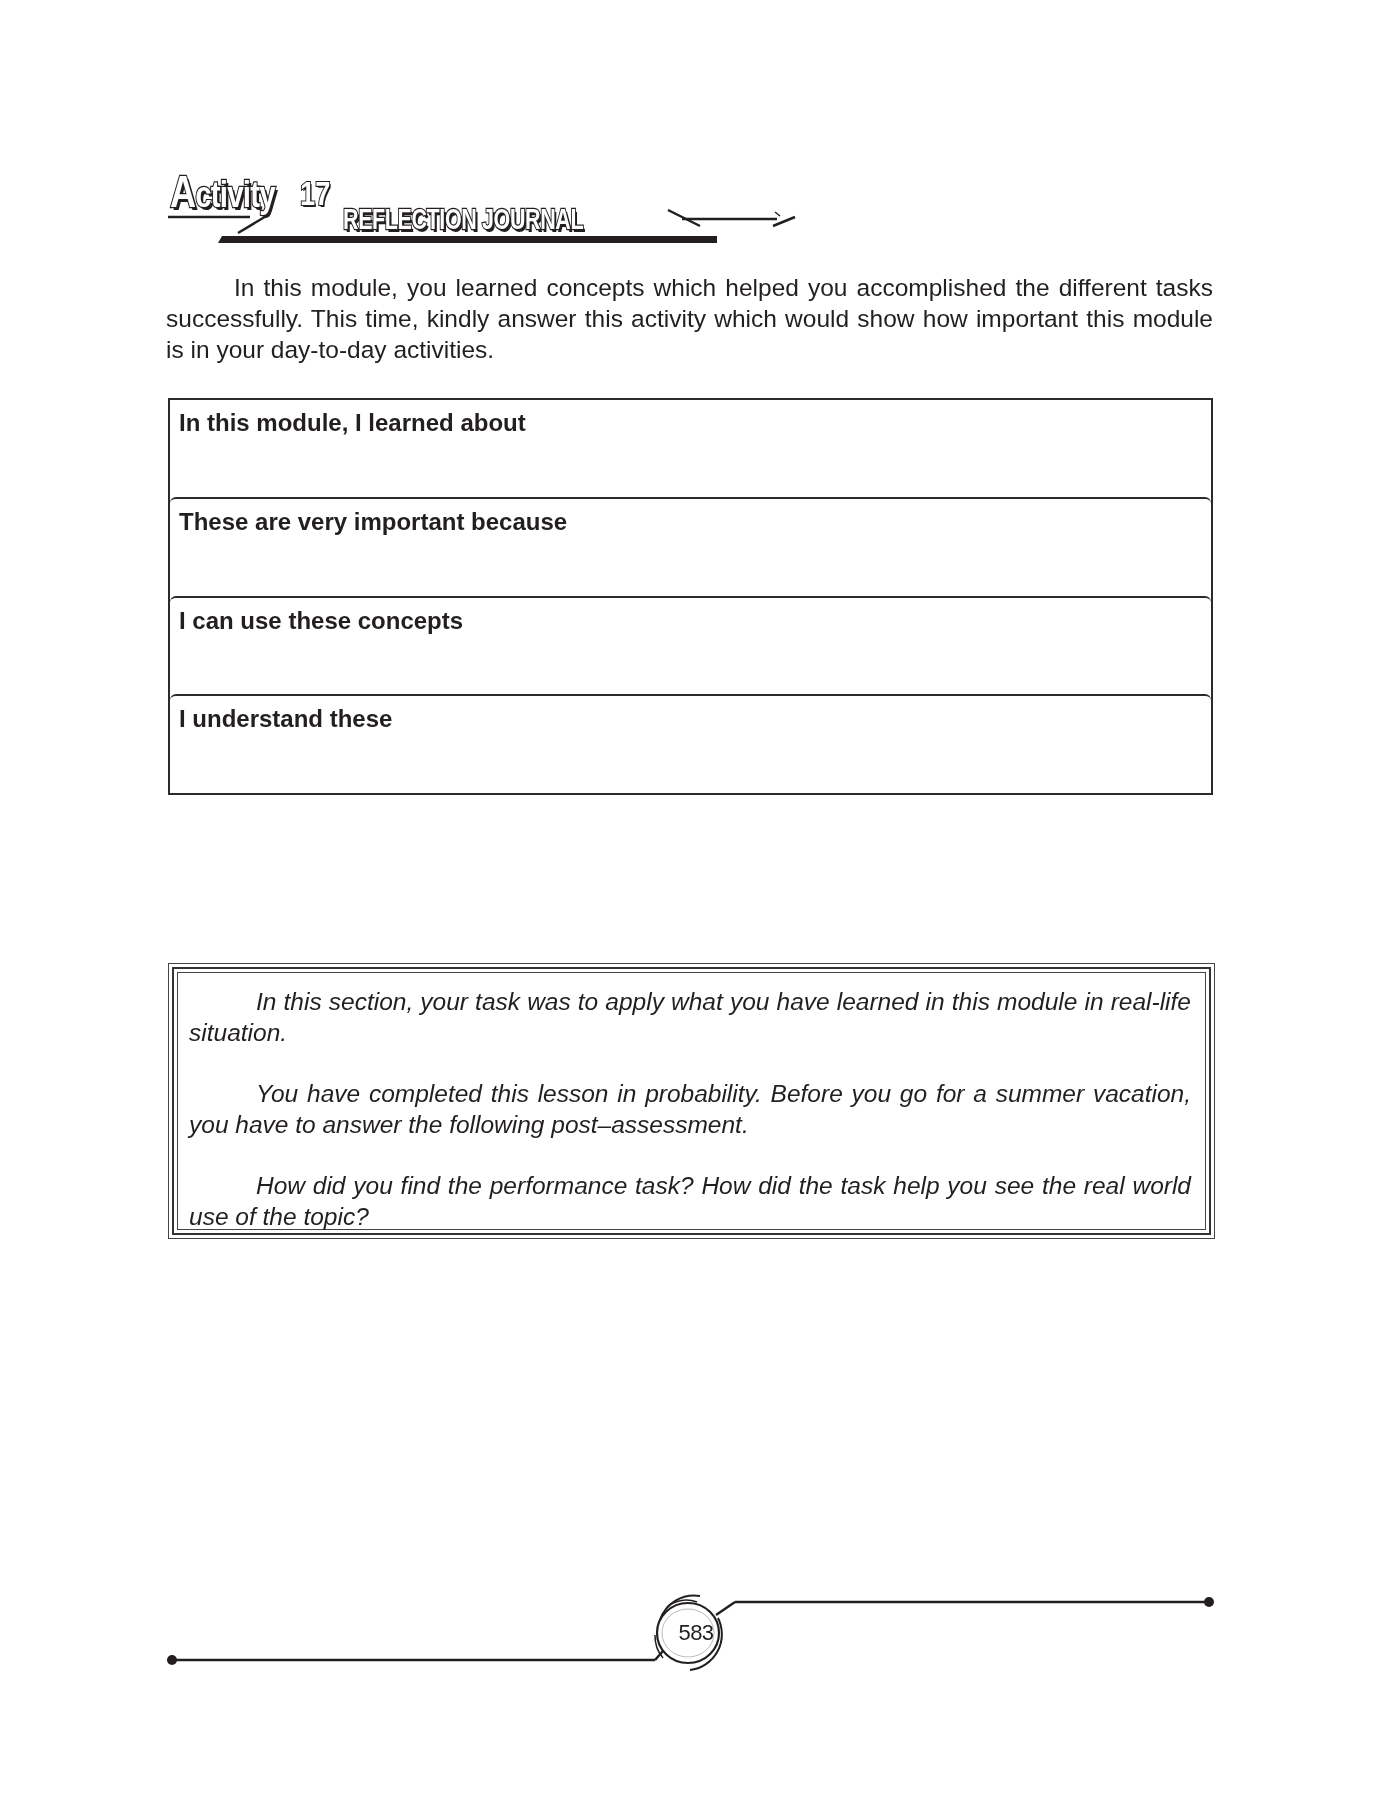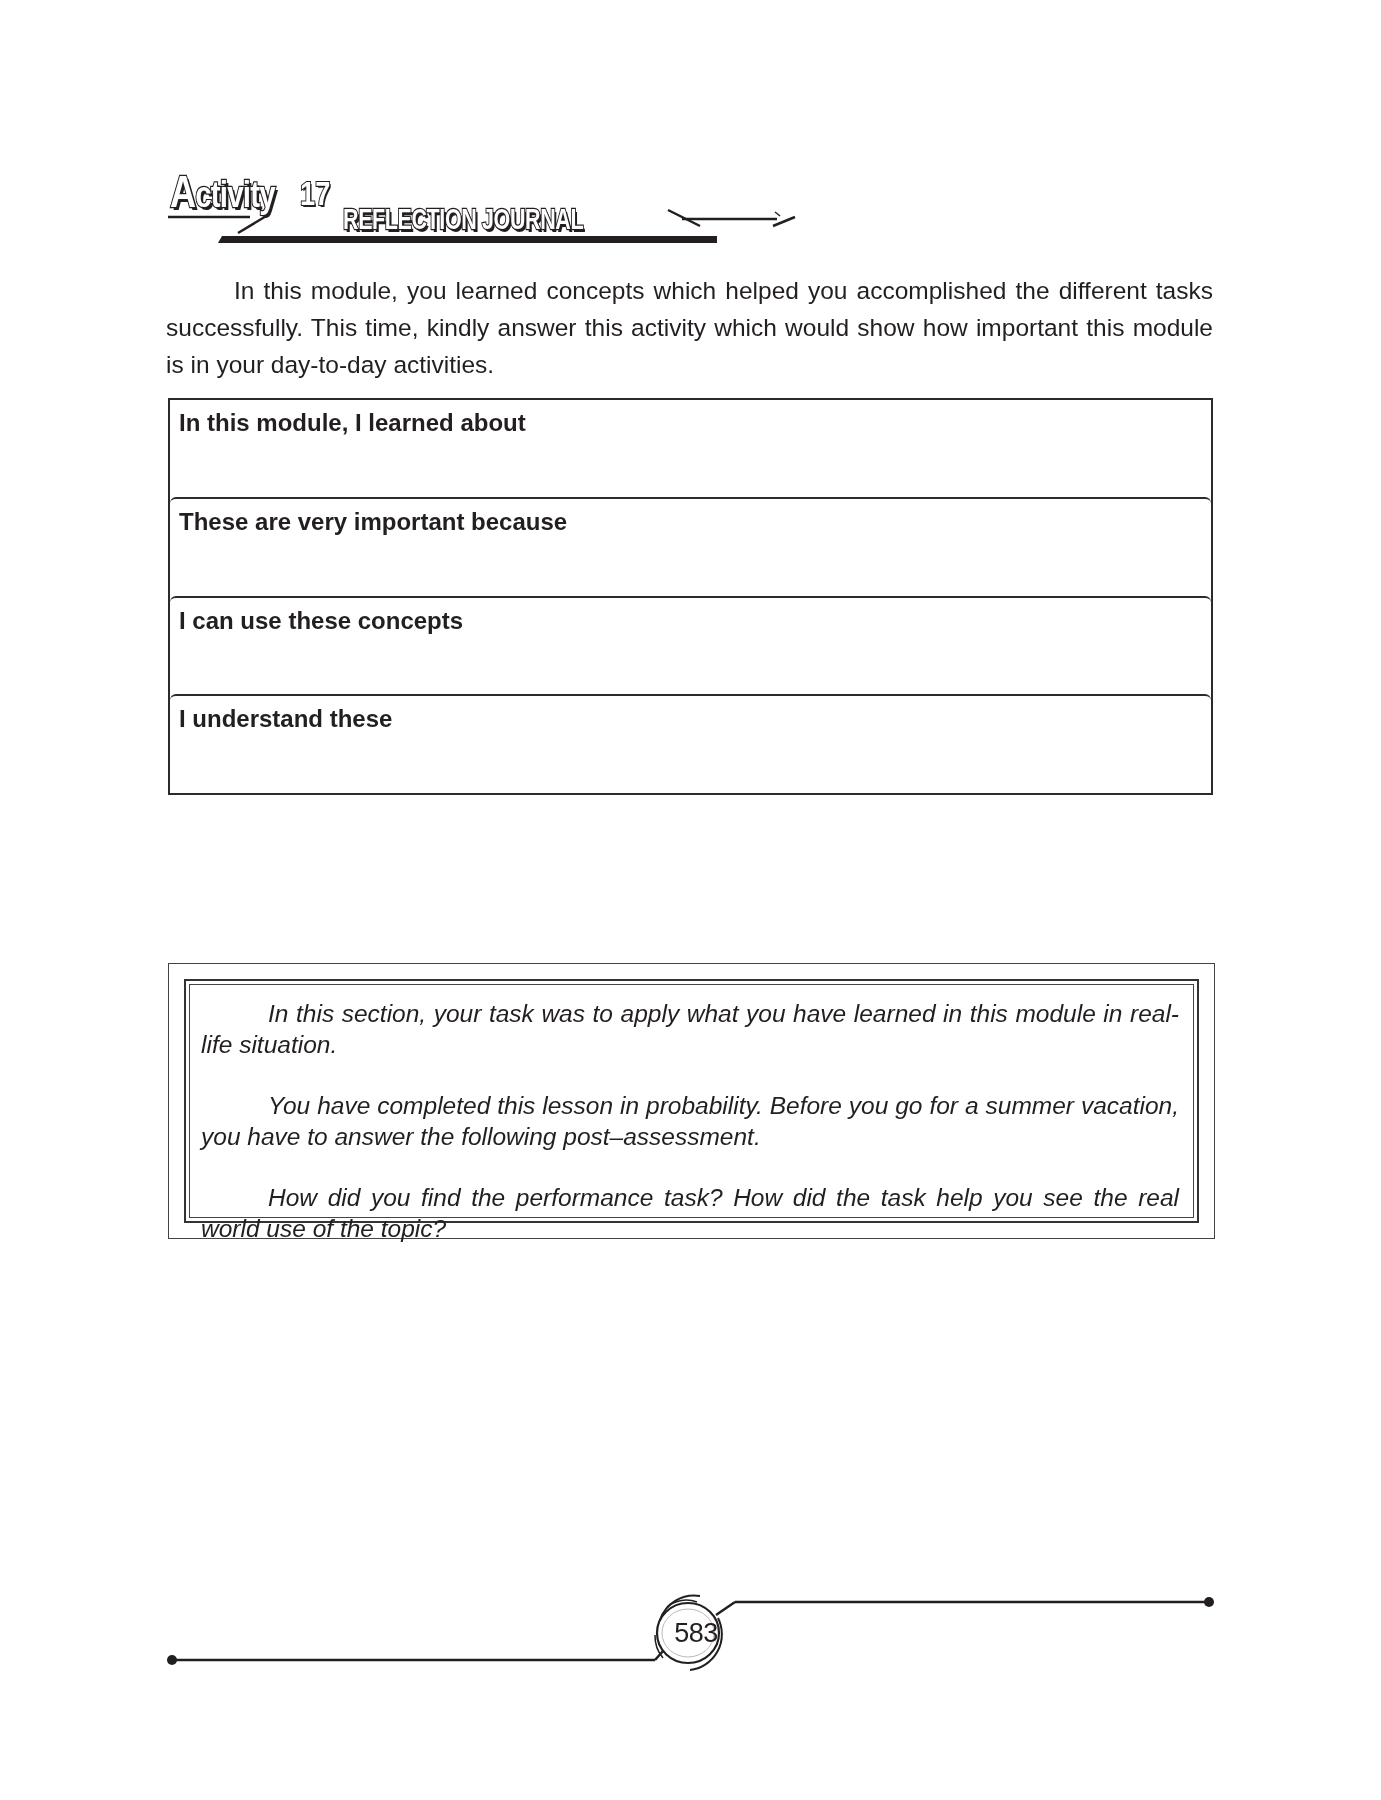--- a/index.html
+++ b/index.html
@@ -15,43 +15,43 @@
   .hdr-activity .big-a { font-size: 44px; }
   .hdr-number { position: absolute; left: 300px; top: 176px; font-weight: bold; font-size: 34px; color: #fff;
     -webkit-text-stroke: 2.2px #231f20; paint-order: stroke fill; text-shadow: 2px 2px 0 #231f20;
     transform: scaleX(0.8); transform-origin: left top; line-height: 1; }
   .hdr-title { position: absolute; left: 343px; top: 205px; font-weight: bold; font-size: 29px; color: #fff;
     -webkit-text-stroke: 2.4px #231f20; paint-order: stroke fill; text-shadow: 3px 3px 0 #231f20;
     transform: scaleX(0.74); transform-origin: left top; line-height: 1; letter-spacing: -0.5px; white-space: nowrap; }
   .hdr-svg { position: absolute; left: 0; top: 0; }
 
   
-  .intro { position: absolute; left: 166px; top: 272px; width: 1047px; font-size: 24.5px; line-height: 37px;
+  .intro { position: absolute; left: 166px; top: 272px; width: 1047px; font-size: 24.5px; line-height: 31px;
     text-align: justify; text-indent: 68px; margin: 0; }
 
   
   .rtable { position: absolute; left: 168px; top: 398px; width: 1045px; border: 2.5px solid #2b2b2b; box-sizing: border-box; }
   .rrow { box-sizing: border-box; border-top: 2px solid #2b2b2b; height: 98.5px; padding: 7px 9px 0 9px; border-radius: 6px; }
   .rrow:first-child { border-top: none; height: 97px; }
   .rrow.tall { height: 130px; }
   .rlabel { font-weight: bold; font-size: 24px; line-height: 31px; }
 
   
   .rbox { position: absolute; left: 168px; top: 963px; width: 1047px; height: 276px; box-sizing: border-box;
-    border: 1.5px solid #444; padding: 15px; }
+    border: 1.5px solid #444; padding: 3px; }
   .rbox-mid { width: 100%; height: 100%; box-sizing: border-box; border: 2.5px solid #333; padding: 3px; }
   .rbox-inner { width: 100%; height: 100%; box-sizing: border-box; border: 1.5px solid #444;
     padding: 14px 14px 0 11px; }
   .rbox p { margin: 0 0 31px 0; font-style: italic; font-size: 24.5px; line-height: 30.5px;
     text-indent: 67px; text-align: justify; }
 
   
   .footer-svg { position: absolute; left: 0; top: 1560px; }
   .page-num { position: absolute; left: 660px; top: 1618px; width: 72px; text-align: center;
-    font-size: 27px; line-height: 30px; letter-spacing: -0.5px; }
+    font-size: 22px; line-height: 30px; letter-spacing: -0.5px; }
 </style>
 </head>
 <body>
 
 <div class="header">
   <svg class="hdr-svg" width="1381" height="260">
 
     <line x1="168" y1="217" x2="250" y2="217" stroke="#231f20" stroke-width="2.5"></line>
 
     <line x1="238" y1="233" x2="268" y2="215" stroke="#231f20" stroke-width="2.5"></line>

